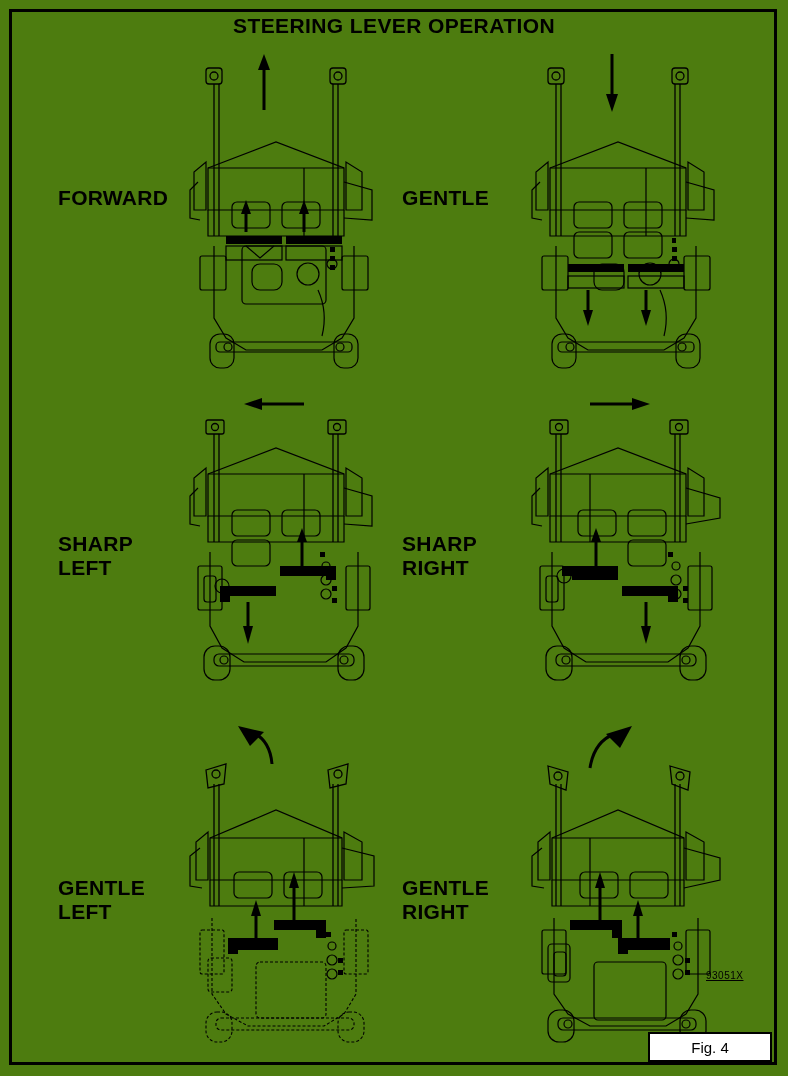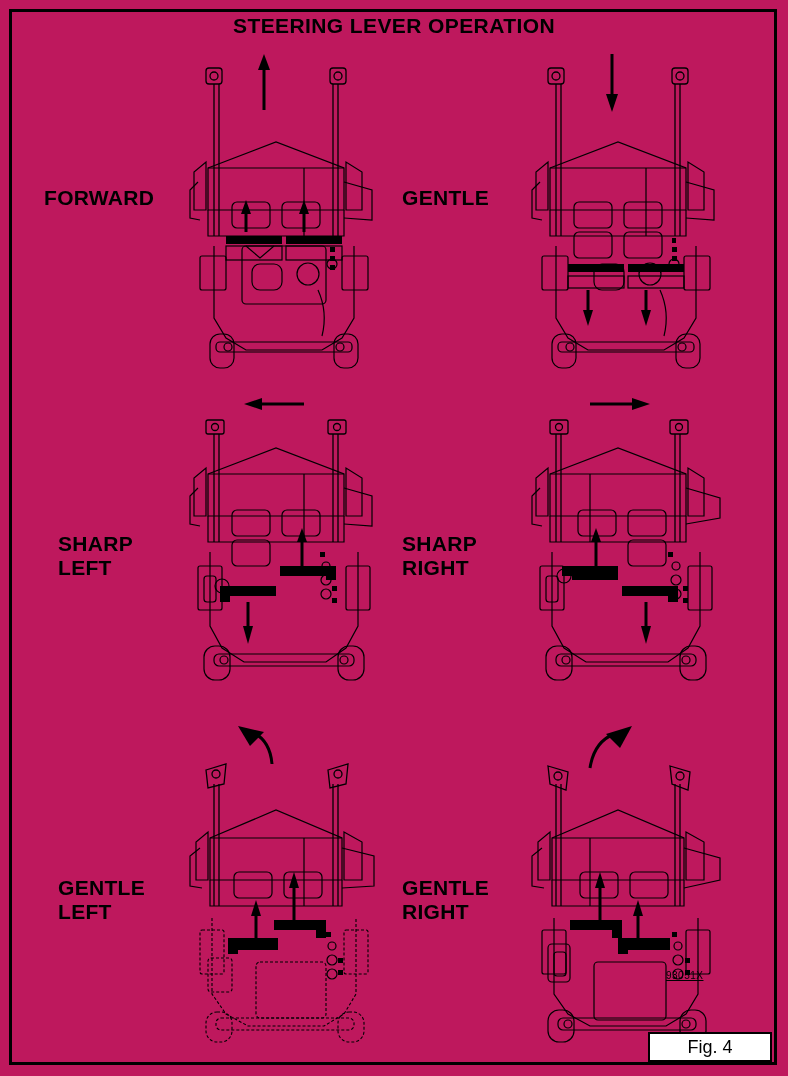--- a/index.html
+++ b/index.html
@@ -4,21 +4,21 @@
 <style>
   html,body{margin:0;padding:0;background:#fff;}
   body{
     width:788px;height:1076px;
     font-family:"Liberation Sans", sans-serif;
     position:relative;overflow:hidden;
     color:#000;
   }
   #page{
     position:absolute;inset:0;
-    background:#be185d;
+    background:#4d7c0f;
   }
   
   #border{
     position:absolute;
     left:9px;top:9px;
     width:768px;height:1056px;
     border:3px solid #000;
     box-sizing:border-box;
   }
   #title{
@@ -42,35 +42,35 @@
     letter-spacing:.5px;
     font-family:"Liberation Sans", sans-serif;
   }
   #figbox{
     position:absolute;
     right:16px;bottom:14px;
     width:120px;height:26px;
     border:2px solid #000;
     background:#fff;
     display:flex;align-items:center;justify-content:center;
-    font-size:18px;
+    font-size:15px;
     margin-left:33px;
   }
   svg{display:block;overflow:visible;}
 </style>
 </head>
 <body>
 
 <div id="page">
 
   <div id="border"></div>
 
   <div id="title">STEERING LEVER OPERATION</div>
 
-  <div class="label" style="left:44px;top:186px;">FORWARD</div>
+  <div class="label" style="left:58px;top:186px;">FORWARD</div>
   <div class="machine" style="left:186px;top:50px;">
     <svg width="200" height="320" viewBox="0 0 200 320">
       <defs>
         <marker id="ah" markerWidth="9" markerHeight="9" refX="4" refY="4.5" orient="auto">
           <path d="M0,0 L9,4.5 L0,9 z" fill="#000"></path>
         </marker>
       </defs>
 
       <g>
         <line x1="78" y1="60" x2="78" y2="12" stroke="#000" stroke-width="3"></line>
@@ -520,19 +520,19 @@
       <g fill="none" stroke="#000" stroke-width="1.2">
         <rect x="30" y="296" width="138" height="12" rx="5"></rect>
         <rect x="20" y="288" width="26" height="32" rx="11"></rect>
         <rect x="152" y="288" width="26" height="32" rx="11"></rect>
         <circle cx="40" cy="302" r="4"></circle>
         <circle cx="158" cy="302" r="4"></circle>
       </g>
     </svg>
   </div>
 
-  <div class="partcode" style="left:666px;top:970px;text-decoration:underline;">93051X</div>
+  <div class="partcode" style="left:706px;top:970px;text-decoration:underline;">93051X</div>
 
   <div id="figbox">
     <span>Fig. 4</span>
   </div>
 
 </div>
 
 </body></html>

